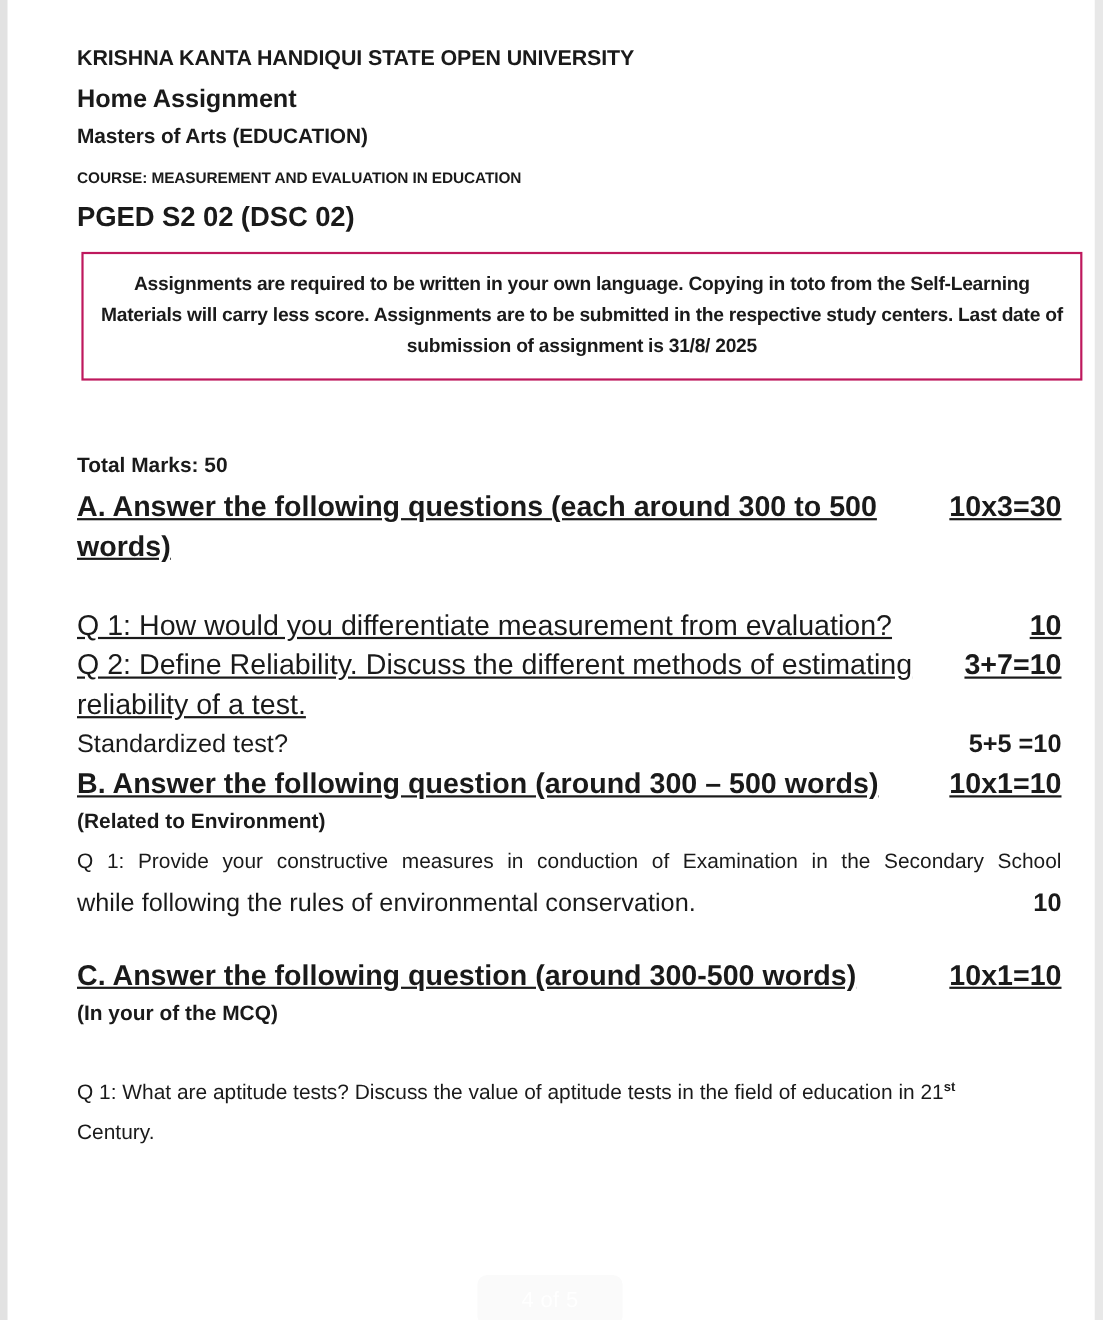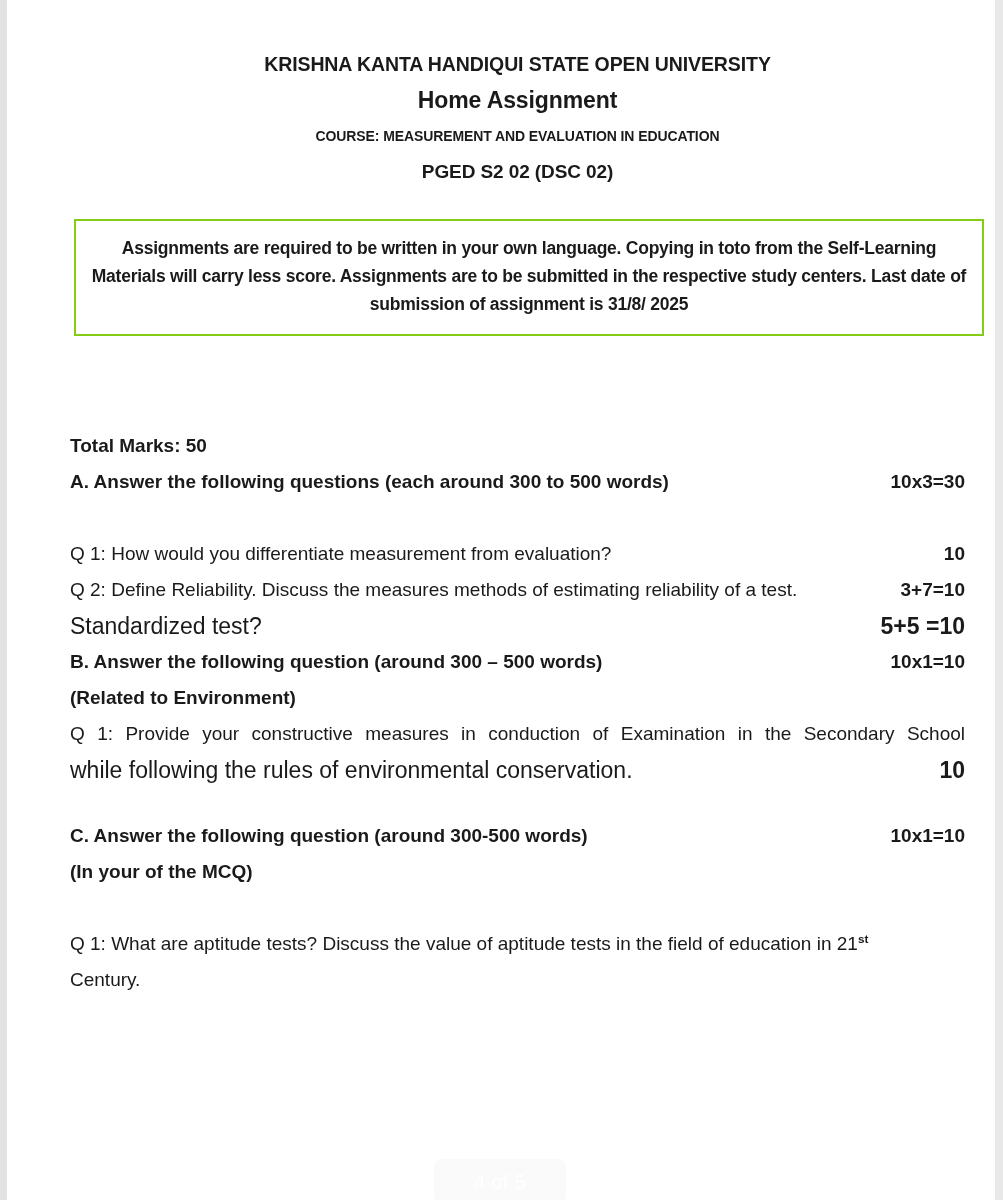--- a/index.html
+++ b/index.html
@@ -41,68 +41,69 @@
 
   .content {
     position: absolute;
     left: 63px;
     top: 0;
     width: 895px;
   }
 
   
   .header {
-    text-align: center;
-    padding-top: 46px;
+    text-align: left;
+    padding-top: 35px;
   }
   .header .hline {
     font-weight: bold;
     font-size: 19.5px;
     line-height: 36px;
     letter-spacing: -0.1px;
     white-space: nowrap;
   }
   .header .hline.l1 { font-size: 19.5px; }
   .header .hline.l2 { font-size: 19px; }
   .header .hline.l3 { font-size: 23px; }
   .header .hline.l4 { font-size: 19px; }
   .header .hline.l5 { font-size: 14px; }
-  .header .hline.l6 { font-size: 19px; }
+  .header .hline.l6 { font-size: 25px; }
 
   
   .instr-box {
-    margin-top: 29px;
-    border: 2px solid #84cc16;
+    margin-top: 14px;
+    border: 2px solid #be185d;
     box-sizing: border-box;
     width: 910px;
     margin-left: 4px;
     padding: 13px 14px 16px 14px;
     min-height: 102px;
   }
   .instr-box p {
     margin: 0;
     font-weight: bold;
     font-size: 17.5px;
     line-height: 28px;
     text-align: center;
     letter-spacing: -0.25px;
   }
 
   
   .body-block {
-    margin-top: 92px;
+    margin-top: 60px;
     width: 895px;
   }
 
   .row {
     display: flex;
     justify-content: space-between;
     align-items: baseline;
-    font-size: 19px;
-    line-height: 36px;
+    font-size: 26px;
+    line-height: 36px;
+    text-decoration: underline;
   }
   .row .txt { flex: 0 1 auto; }
   .row .marks { flex: 0 0 auto; white-space: nowrap; }
 
   .b { font-weight: bold; }
   .n { font-weight: normal; }
 
   .line {
     font-size: 19px;
     line-height: 36px;
@@ -154,20 +155,21 @@
 
 <div class="page-edge-left"></div>
 <div class="page-edge-right"></div>
 
 <div class="page">
   <div class="content">
 
     <div class="header">
       <div class="hline l1">KRISHNA KANTA HANDIQUI STATE OPEN UNIVERSITY</div>
       <div class="hline l3">Home Assignment</div>
+      <div class="hline l4">Masters of Arts (EDUCATION)</div>
       <div class="hline l5">COURSE: MEASUREMENT AND EVALUATION IN EDUCATION</div>
       <div class="hline l6">PGED S2 02 (DSC 02)</div>
     </div>
 
     <div class="instr-box">
       <p>Assignments are required to be written in your own language. Copying in toto from the Self-Learning Materials will carry less score. Assignments are to be submitted in the respective study centers. Last date of submission of assignment is  31/8/ 2025</p>
     </div>
 
     <div class="body-block">
 
@@ -179,21 +181,21 @@
       </div>
 
       <div class="spacer-36"></div>
 
       <div class="row">
         <span class="txt n">Q 1: How would you differentiate measurement from evaluation?</span>
         <span class="marks b">10</span>
       </div>
 
       <div class="row">
-        <span class="txt n">Q 2: Define Reliability. Discuss the measures methods of estimating reliability of a test.</span>
+        <span class="txt n">Q 2: Define Reliability. Discuss the different methods of estimating reliability of a test.</span>
         <span class="marks b">3+7=10</span>
       </div>
 
       <div class="just-last">
         <span class="n">Standardized test?</span>
         <span class="b">5+5 =10</span>
       </div>
 
       <div class="row">
         <span class="txt b">B. Answer the following question (around 300 – 500 words)</span>

